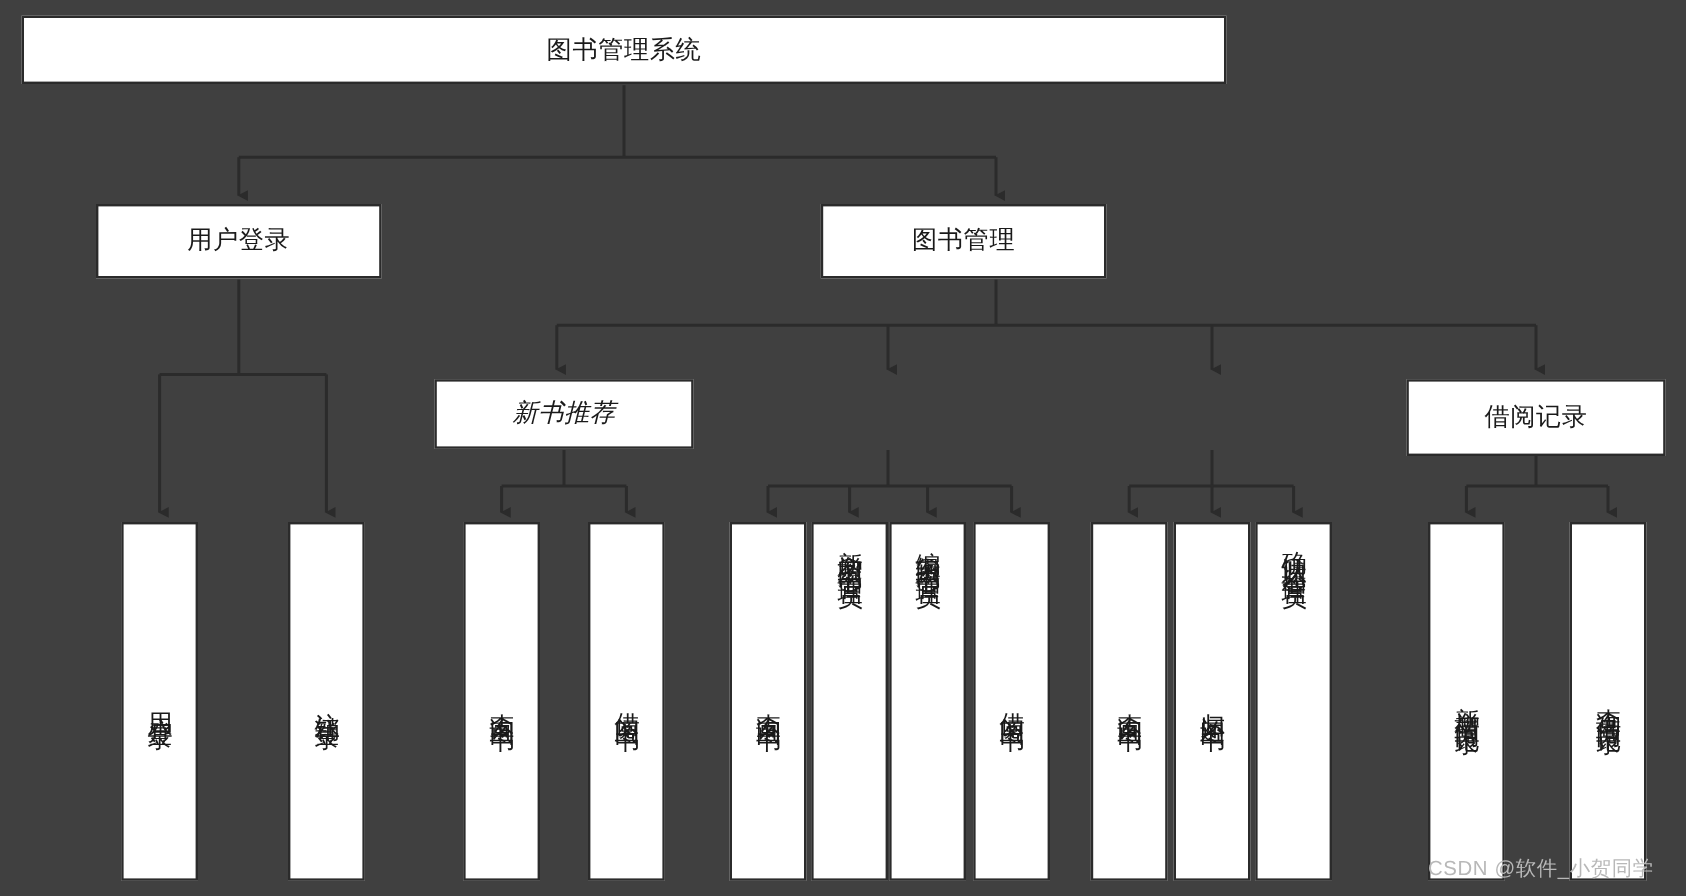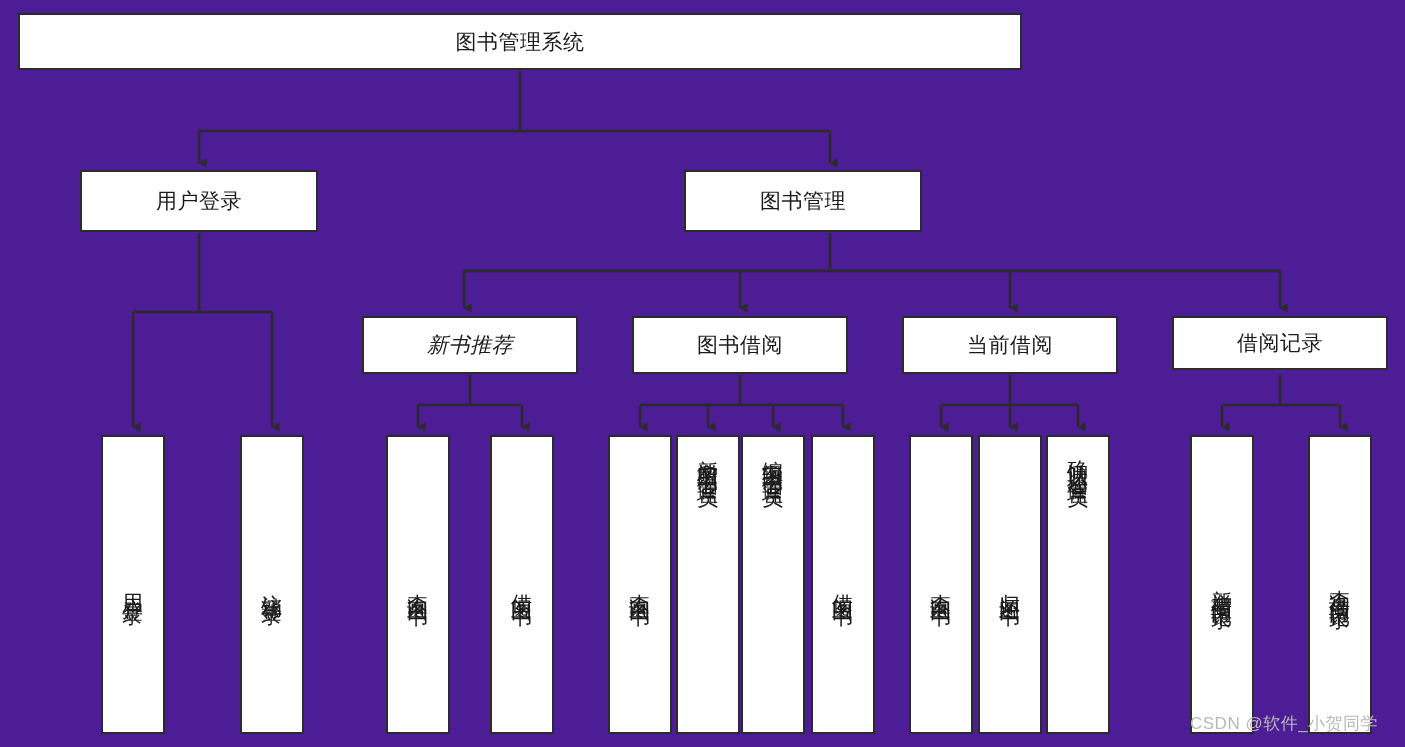--- a/index.html
+++ b/index.html
@@ -10,21 +10,21 @@
   body {
     width: 1405px;
     height: 747px;
     font-family: "Liberation Sans", "DejaVu Sans", sans-serif;
     overflow: hidden;
   }
   #diagram-root {
     position: relative;
     width: 1405px;
     height: 747px;
-    background: #4c1d95;
+    background: #404040;
     text-align: right;
   }
   svg.diagram-svg {
     position: absolute;
     top: 0;
     left: 0;
     width: 1405px;
     height: 747px;
     display: block;
   }
@@ -150,29 +150,23 @@
   </div>
 
   <div class="node-box" style="left:684px; top:170px; width:238px; height:62px;">
     <span class="node-label-h">图书管理</span>
   </div>
 
   <div class="node-box" style="left:362px; top:316px; width:216px; height:58px;font-style:italic;">
     <span class="node-label-h">新书推荐</span>
   </div>
 
-  <div class="node-box" style="left:632px; top:316px; width:216px; height:58px;">
-    <span class="node-label-h">图书借阅</span>
-  </div>
-
-  <div class="node-box" style="left:902px; top:316px; width:216px; height:58px;">
-    <span class="node-label-h">当前借阅</span>
-  </div>
-
-  <div class="node-box" style="left:1172px; top:316px; width:216px; height:54px;">
+
+
+  <div class="node-box" style="left:1172px; top:316px; width:216px; height:64px;">
     <span class="node-label-h">借阅记录</span>
   </div>
 
   <div class="node-box leaf" style="left:101px; top:435px; width:64px; height:299px;">
     <div class="leaf-inner">
       <span class="node-label-v">用户登录</span>
     </div>
   </div>
 
   <div class="node-box leaf" style="left:240px; top:435px; width:64px; height:299px;">

